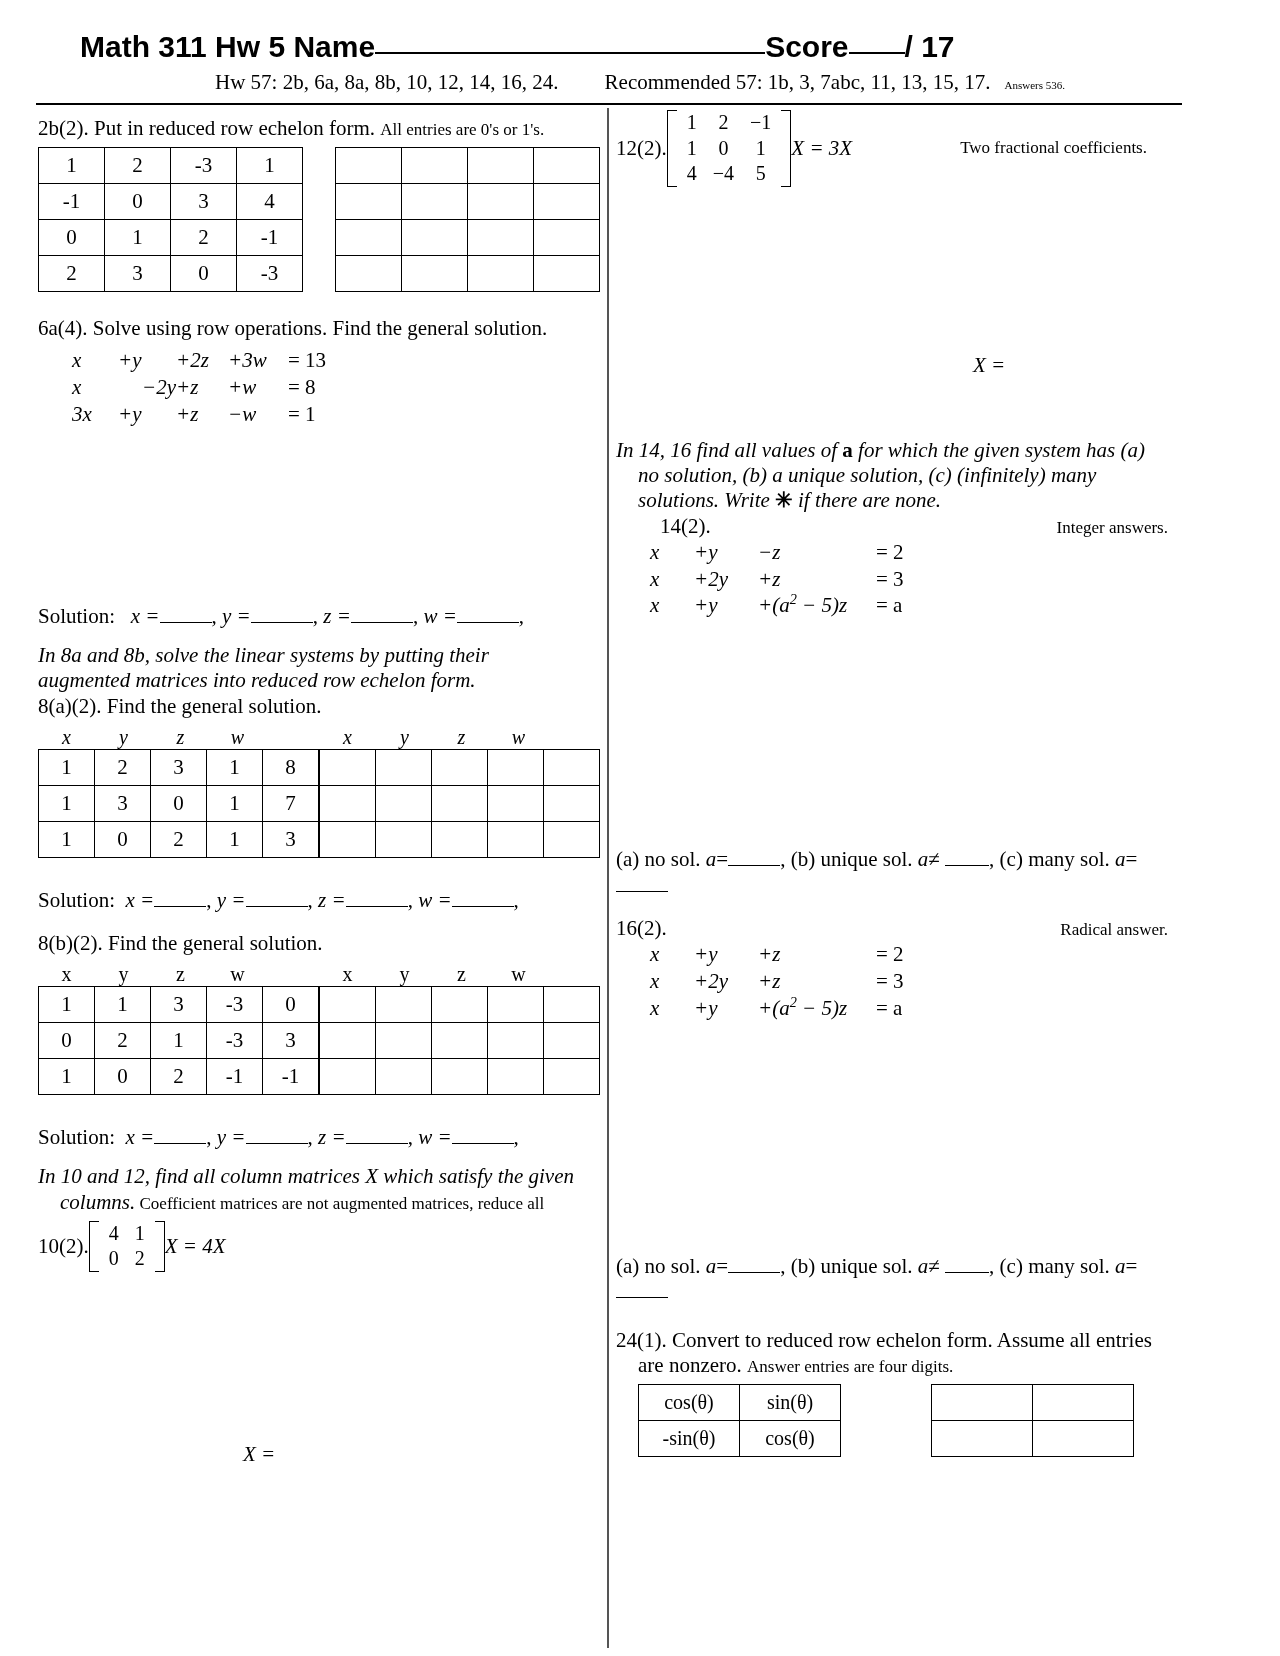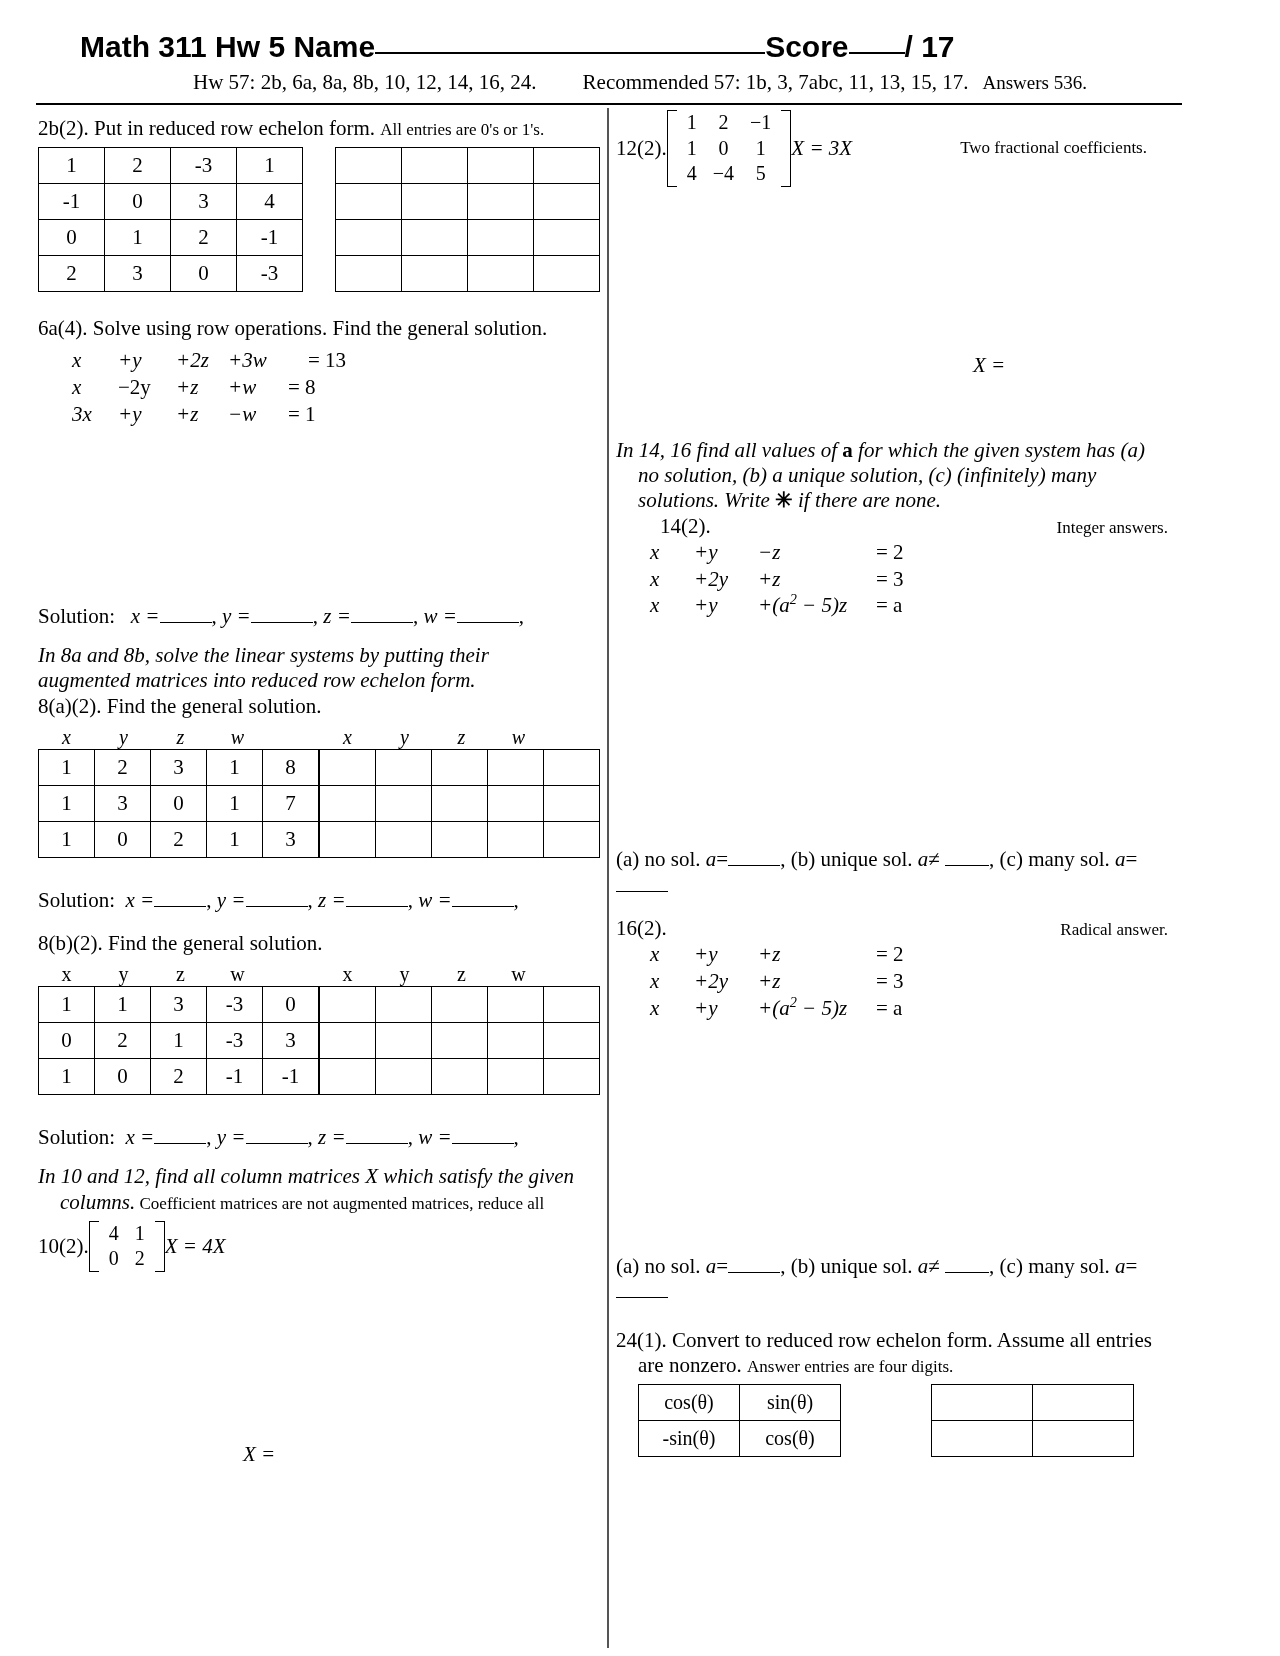--- a/index.html
+++ b/index.html
@@ -47,21 +47,21 @@
   .rule-score { width: 56px; }
 
   .hdr-line2 {
     position: absolute;
     left: 0; top: 40px;
     width: 1280px;
     text-align: center;
     font-size: 21px;
     white-space: nowrap;
   }
-  .hdr-line2 .sm { font-size: 19px; }
+  .hdr-line2 .sm { font-size: 11px; }
   .hdr-line2 .gap-a { display:inline-block; width: 46px; }
   .hdr-line2 .gap-b { display:inline-block; width: 14px; }
 
   .hrule {
     position: absolute;
     left: 36px; top: 103px;
     width: 1146px;
     border-top: 2px solid #000;
   }
 
@@ -242,25 +242,25 @@
     <div class="sp24"></div>
 
     <div class="p">6a(4). Solve using row operations. Find the general solution.</div>
     <div class="sp6"></div>
     <div class="eqsys indent2" id="eq-q6a">
         <div class="row">
           <span class="c" style="width: 46px; font-style: italic;">x</span>
           <span class="c" style="width: 58px; font-style: italic;">+y</span>
           <span class="c" style="width: 52px; font-style: italic;">+2z</span>
           <span class="c" style="width: 60px; font-style: italic;">+3w</span>
-          <span class="c" style="width: 60px; font-style: normal; margin-left: 20px;">= 13</span>
+          <span class="c" style="width: 60px; font-style: normal;">= 13</span>
         </div>
         <div class="row">
           <span class="c" style="width: 46px; font-style: italic;">x</span>
-          <span class="c" style="width: 58px; ">−2y</span>
+          <span class="c" style="width: 58px; font-style: italic; text-align: right;">−2y</span>
           <span class="c" style="width: 52px; font-style: italic;">+z</span>
           <span class="c" style="width: 60px; font-style: italic;">+w</span>
           <span class="c" style="width: 60px; font-style: normal;">= 8</span>
         </div>
         <div class="row">
           <span class="c" style="width: 46px; font-style: italic;">3x</span>
           <span class="c" style="width: 58px; font-style: italic;">+y</span>
           <span class="c" style="width: 52px; font-style: italic;">+z</span>
           <span class="c" style="width: 60px; font-style: italic;">−w</span>
           <span class="c" style="width: 60px; font-style: normal;">= 1</span>

